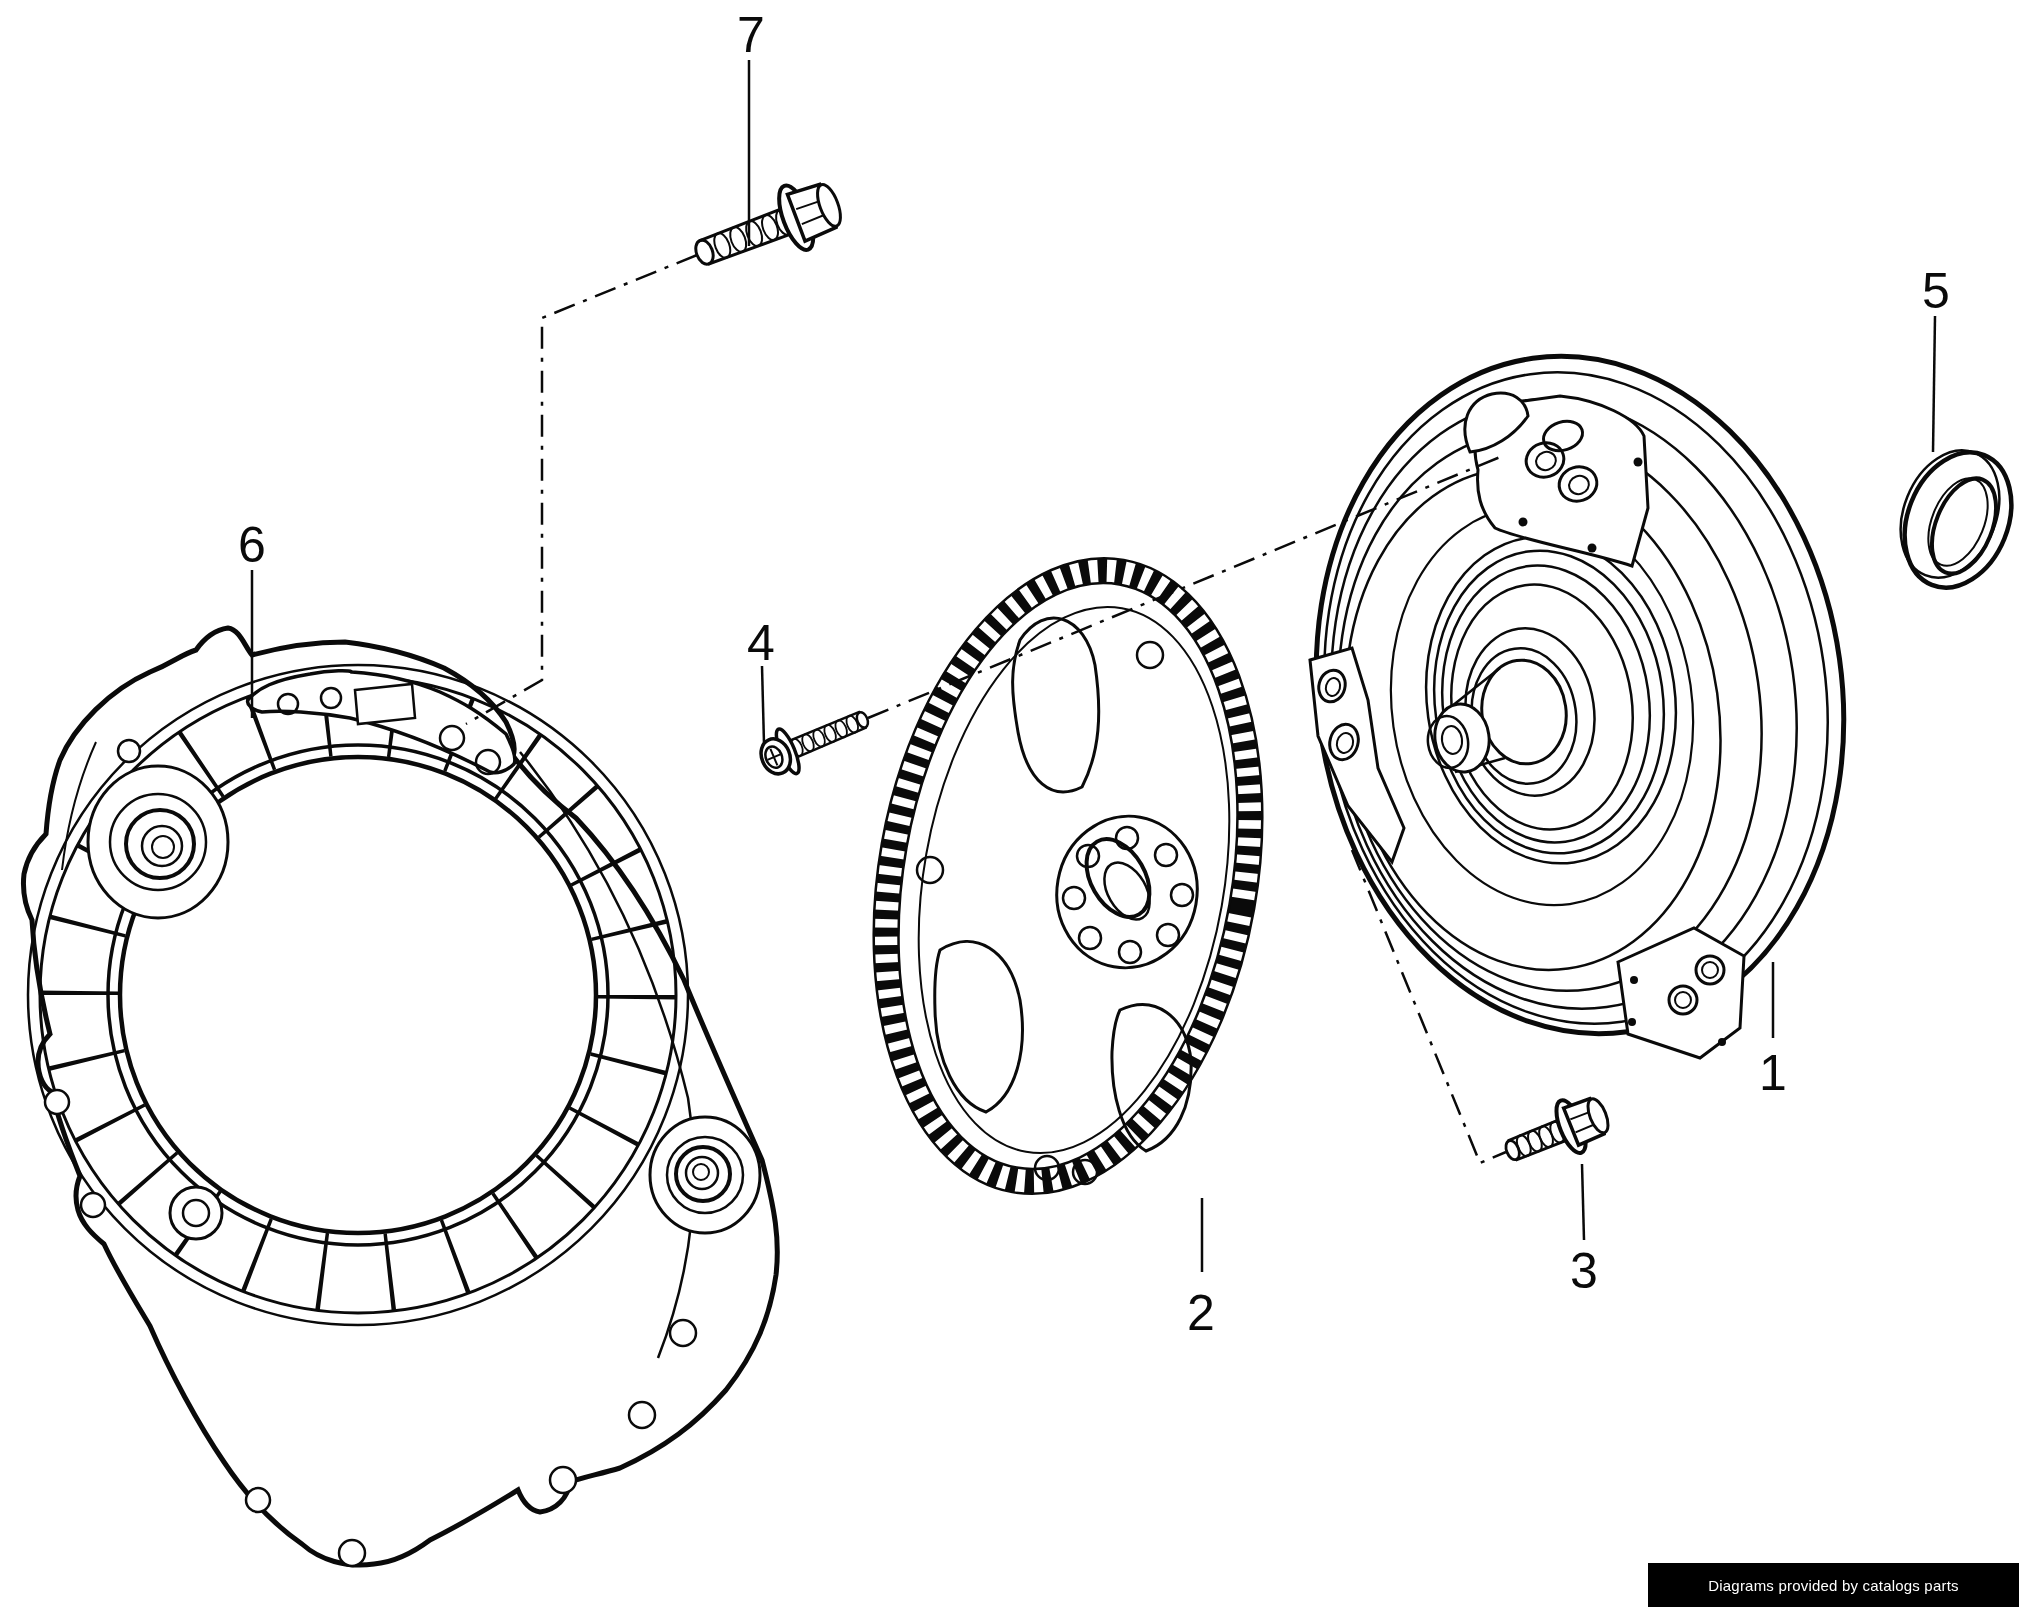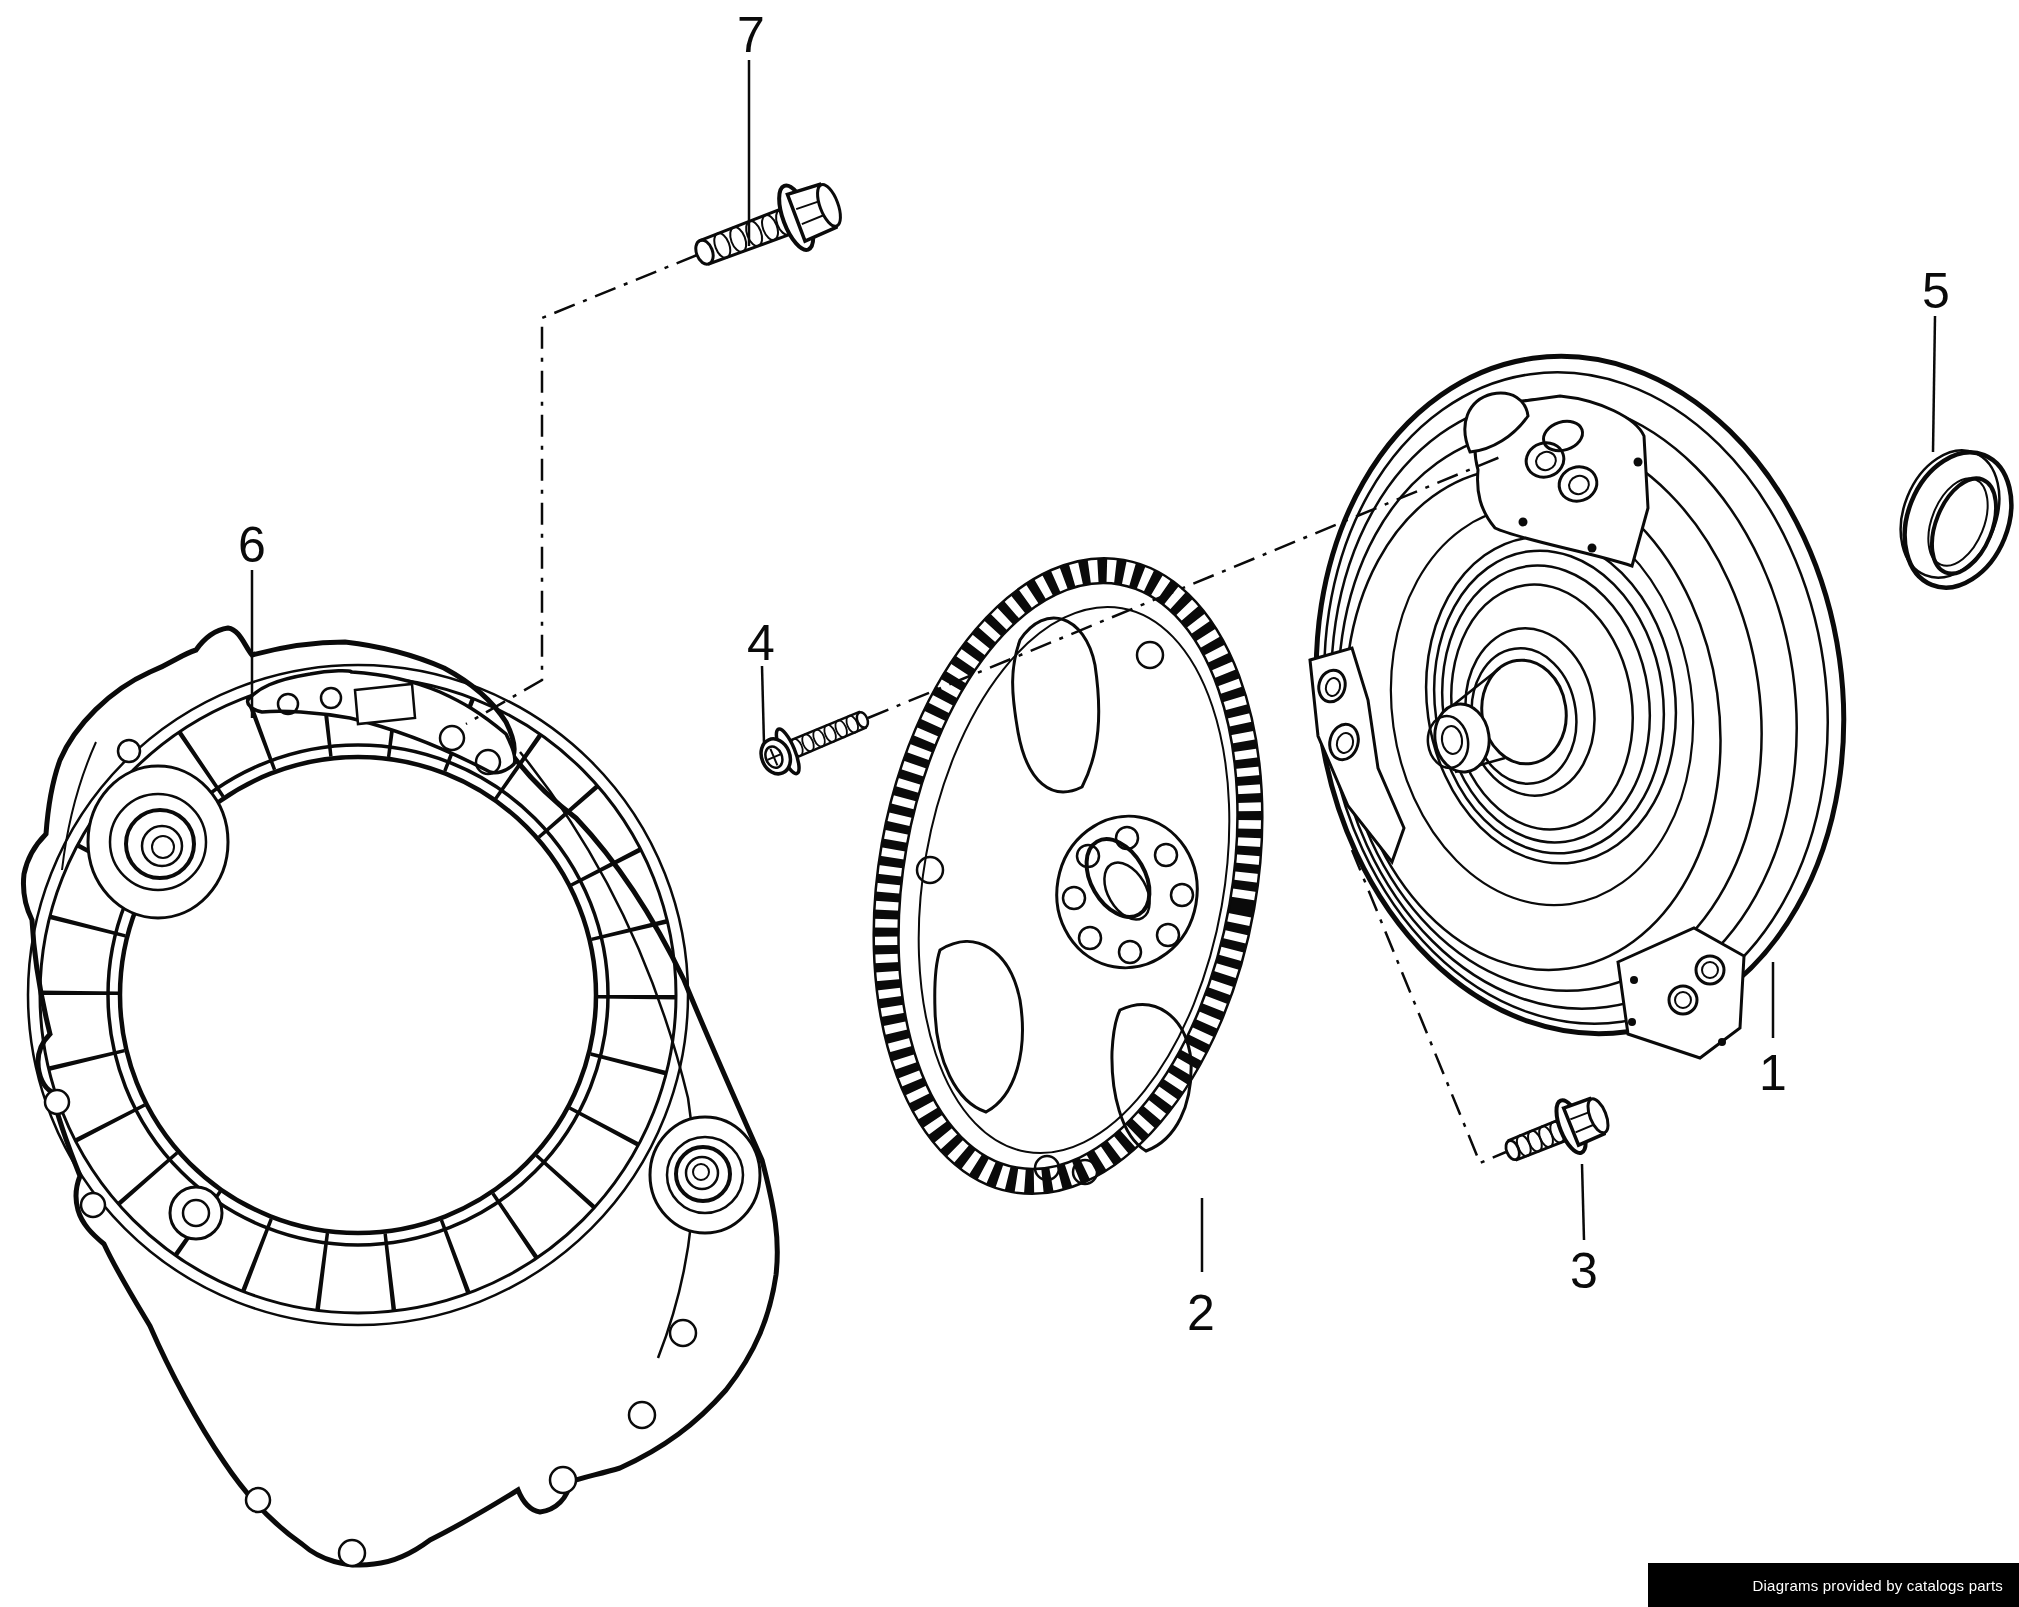--- a/index.html
+++ b/index.html
@@ -4,22 +4,22 @@
 <style>
   html,body{margin:0;padding:0;background:#ffffff;}
   body{width:2019px;height:1607px;position:relative;overflow:hidden;
        font-family:"Liberation Sans",sans-serif;}
   #stage{position:absolute;left:0;top:0;width:2019px;height:1607px;}
   svg{display:block;}
   .ln{fill:none;stroke:#0a0a0a;}
   .fw{fill:#ffffff;stroke:#0a0a0a;}
   .callout{font-family:"Liberation Sans",sans-serif;font-size:50px;fill:#0a0a0a;text-anchor:middle;}
   #watermark{position:absolute;left:1648px;top:1563px;width:371px;height:44px;
-    background:#000000;color:#ffffff;display:flex;align-items:center;justify-content:flex-end;
-    font-size:15px;letter-spacing:.2px;box-sizing:border-box;padding:0 16px;white-space:nowrap;}
+    background:#000000;color:#ffffff;display:flex;align-items:center;justify-content:center;
+    font-size:15px;letter-spacing:.2px;box-sizing:border-box;padding:0 10px;white-space:nowrap;}
 </style>
 </head>
 <body>
 
 <div id="stage">
 <svg viewBox="0 0 2019 1607" width="2019" height="1607">
 
   <g>
 
     <path class="fw" stroke-width="5" d="M 60,760

